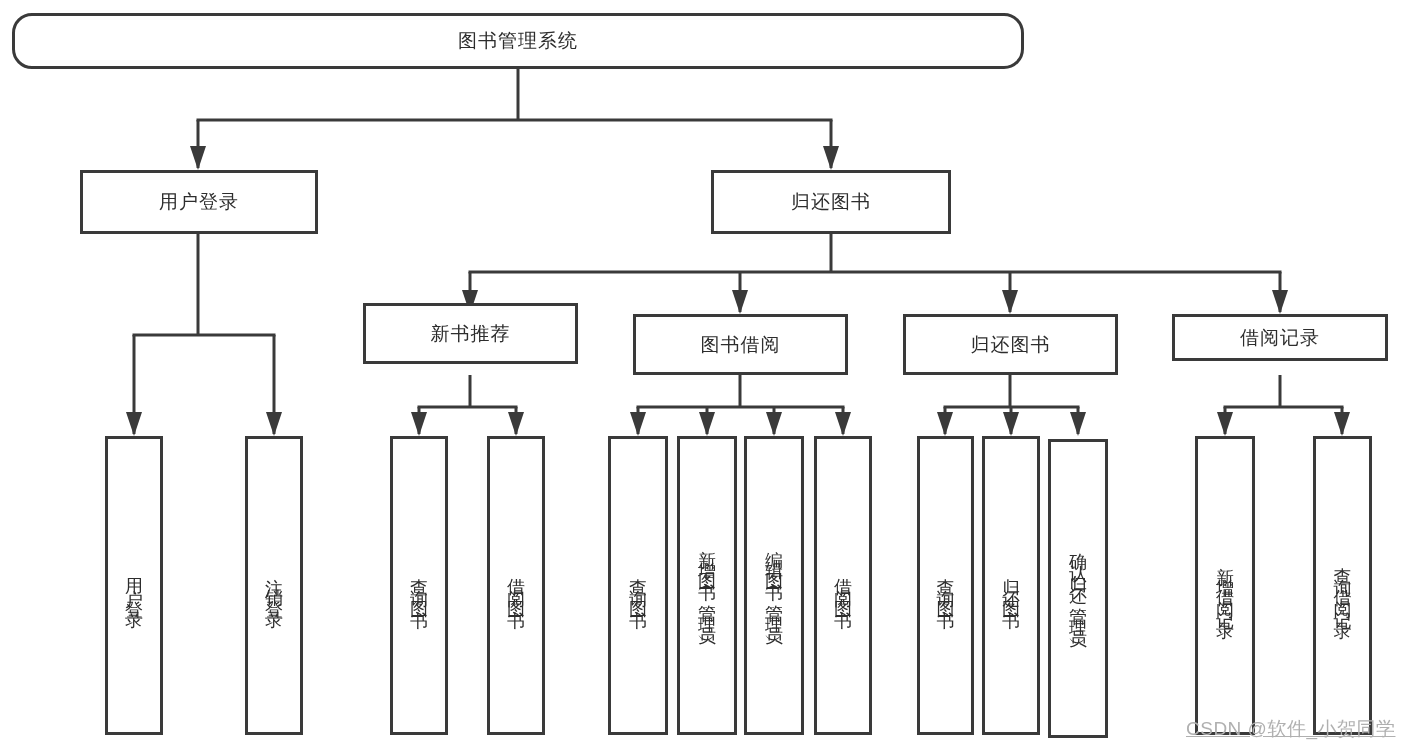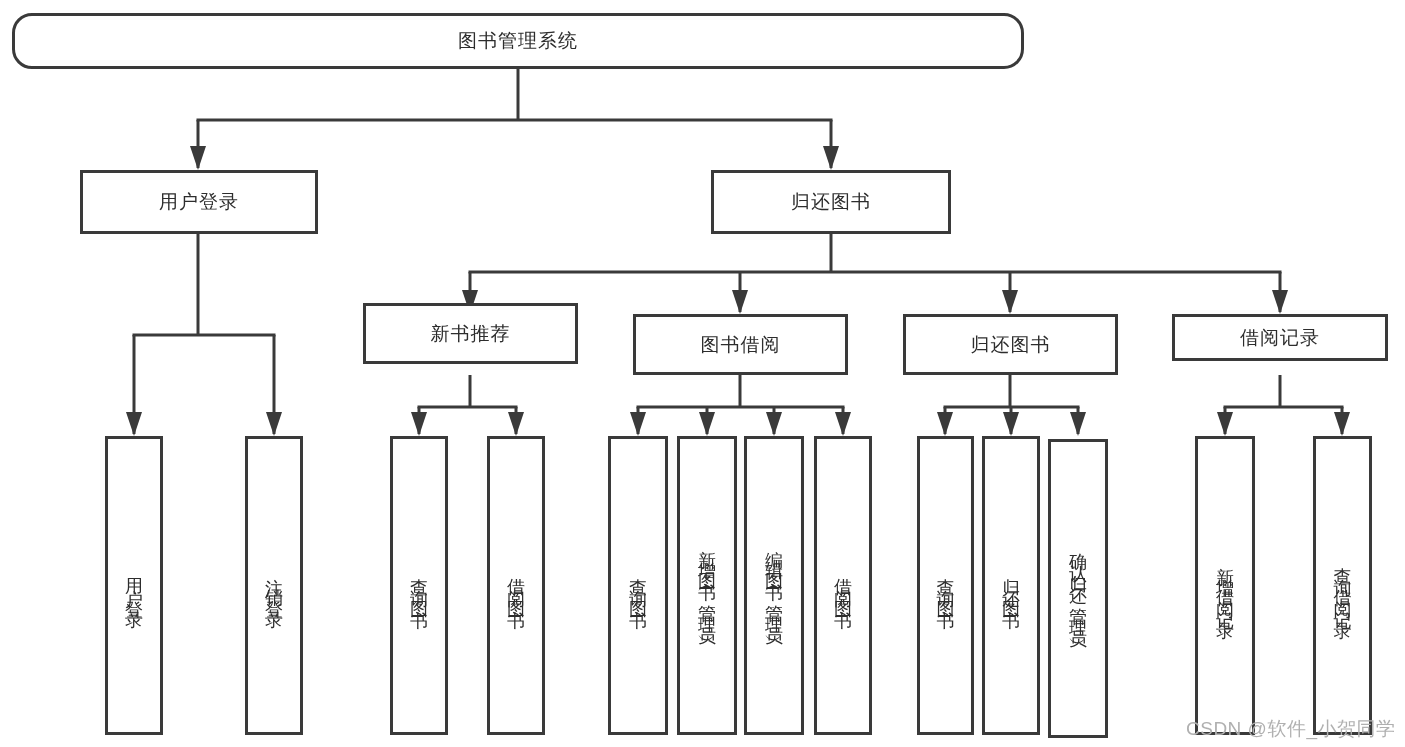--- a/index.html
+++ b/index.html
@@ -43,20 +43,21 @@
   .watermark {
     position: absolute;
     left: 1186px;
     top: 716px;
     width: 215px;
     font-size: 19px;
     color: #b0b0b0;
     letter-spacing: 0.5px;
     z-index: 2;
     white-space: nowrap;
+    text-decoration: underline;
   }
 </style>
 </head>
 <body>
 
 <div id="canvas">
 
   <svg id="connectors" viewBox="0 0 1405 747" xmlns="http://www.w3.org/2000/svg">
     <defs>
       <marker id="arrow" markerUnits="userSpaceOnUse" markerWidth="26" markerHeight="18" refX="22" refY="8" orient="auto">

